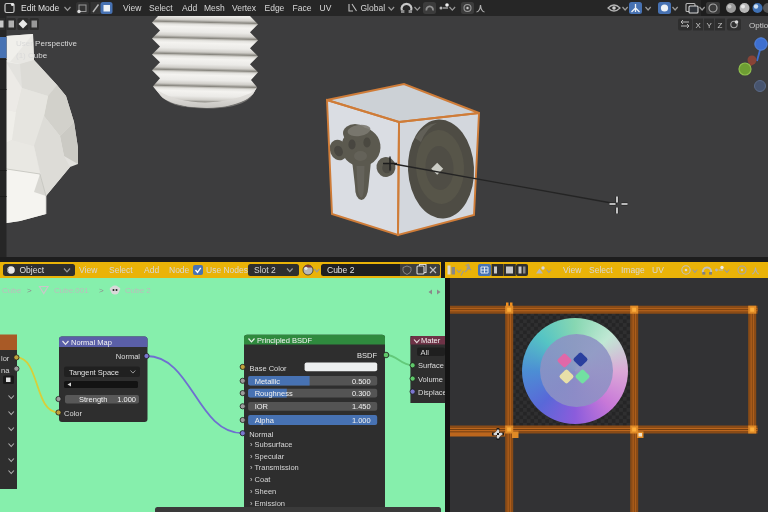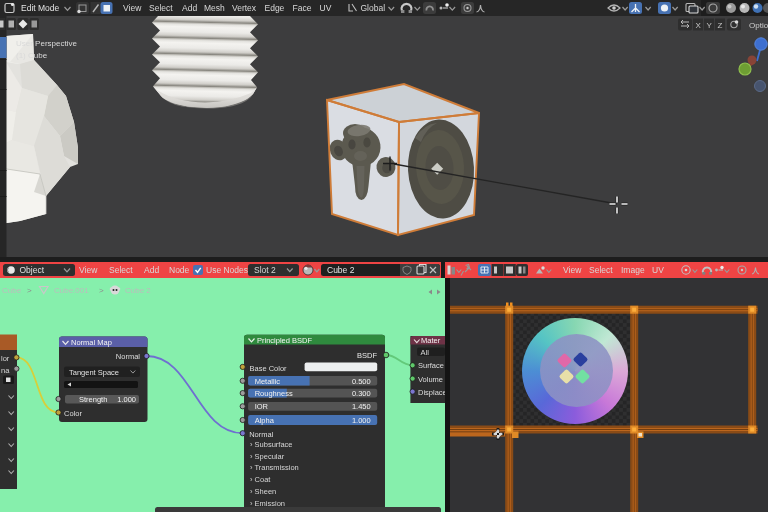--- a/index.html
+++ b/index.html
@@ -218,21 +218,21 @@
         <text x="749" y="11.5" font-size="8" fill="#cecece">Optio</text>
       </g>
 
       <text x="16" y="30" font-size="8" fill="#dadada">User Perspective</text>
       <text x="16" y="42" font-size="8" fill="#dadada">(1) Cube</text>
     </svg>
   </div>
 
   <div class="abs" style="left:0;top:257px;width:768px;height:5px;background:#1d1d1d;"></div>
 
-  <div class="abs" id="midhdr" style="left:0;top:262px;width:768px;height:16px;background:#ef4444;">
+  <div class="abs" id="midhdr" style="left:0;top:262px;width:768px;height:16px;background:#eab308;">
     <svg width="768" height="16" style="position:absolute;left:0;top:0">
 
       <rect x="3" y="2" width="72" height="12" rx="2.5" fill="#2e2e2e"></rect>
       <circle cx="11" cy="8" r="3.8" fill="#e8e8e8"></circle>
       <path d="M8.5 5.5 a3.8 3.8 0 0 0 0 5" stroke="#888" stroke-width="1" fill="none"></path>
       <text x="19.5" y="11" font-size="8.5" fill="#e0e0e0">Object</text>
       <path d="M64 6.5 l3 3.4 3-3.4" fill="none" stroke="#9a9a9a" stroke-width="1.2"></path>
 
       <text x="79" y="11" font-size="8.5" fill="#d8d8d8">View</text>
       <text x="109" y="11" font-size="8.5" fill="#d8d8d8">Select</text>

